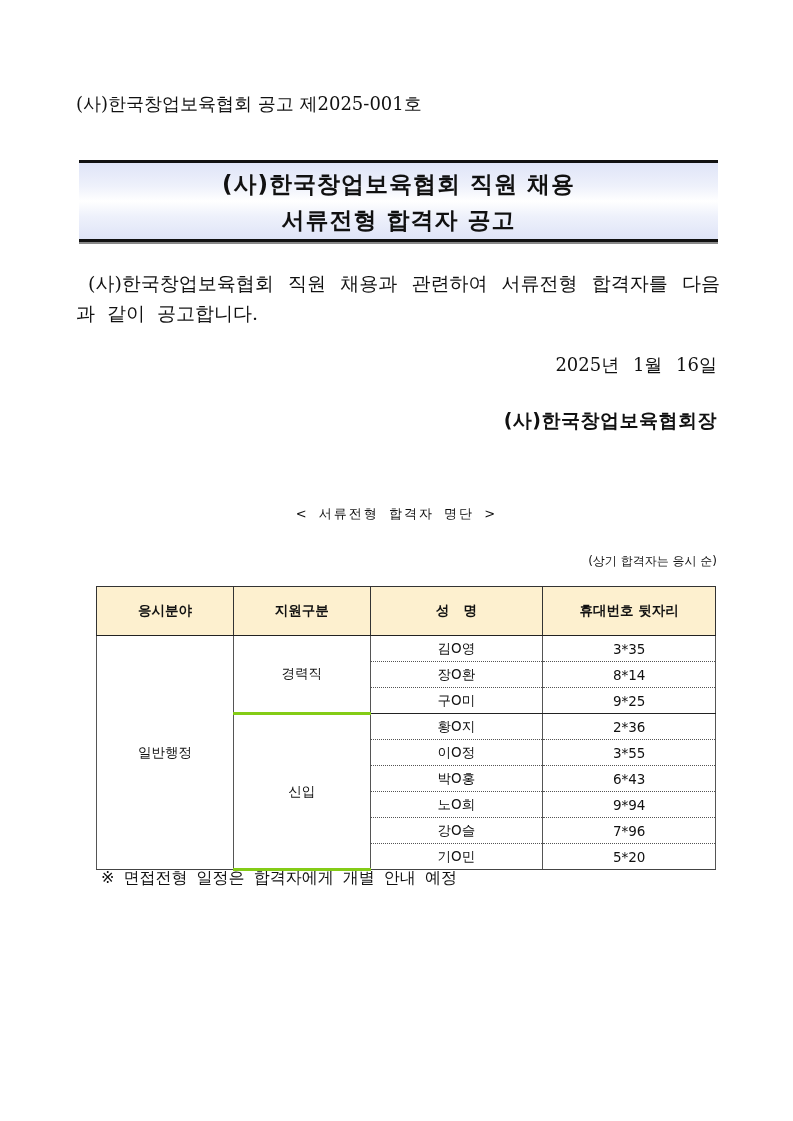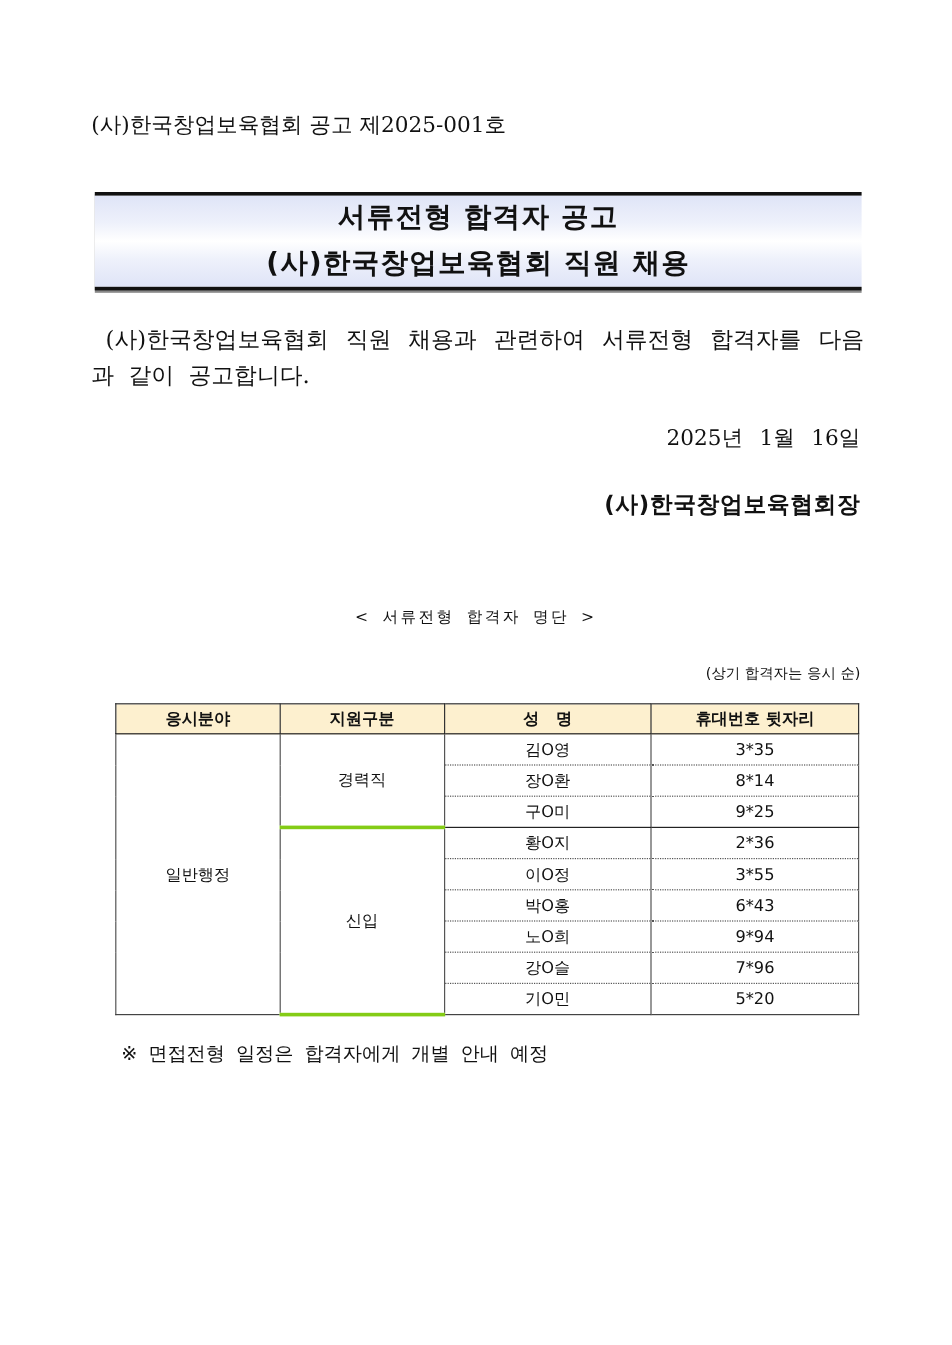--- a/index.html
+++ b/index.html
@@ -28,40 +28,40 @@
   .list-title { position:absolute; left:0; width:793px; top:505px; text-align:center; font-size:13px; letter-spacing:2px; word-spacing:4px; }
   .list-note { position:absolute; right:76px; top:553px; font-size:12px; }
 
   table.roster {
     position:absolute; left:96px; top:586px; width:620px;
     border-collapse:collapse; font-size:13.5px; text-align:center;
     border:1.5px solid #444;
   }
   table.roster th {
     background:#fdf0cf; font-weight:bold; height:24px;
-    border:1px solid #333; border-bottom:1.5px solid #222; padding:0;
+    border:1px solid #333; border-bottom:1.5px solid #222; padding:12px;
   }
   table.roster td { border-left:1px solid #555; border-right:1px solid #555; height:25px; padding:0; }
   table.roster td.name, table.roster td.phone { border-bottom:1px dotted #555; }
   table.roster tr.group-end td.name, table.roster tr.group-end td.phone { border-bottom:1px solid #222; }
   table.roster td.cat { border-bottom:3px solid #84cc16; }
   table.roster td.field { border-bottom:1.5px solid #444; }
   table.roster tr:last-child td { border-bottom:1.5px solid #444; }
   .col1 { width:137px; } .col2 { width:137px; } .col3 { width:173px; } .col4 { width:173px; }
 
   .footnote { position:absolute; left:101px; top:868px; font-size:16px; word-spacing:4px; }
 </style>
 </head>
 <body>
 
 <div class="doc-no serif">(사)한국창업보육협회 공고 제2025-001호</div>
 
 <div class="title-box sans">
+  <div class="title-line first">(사)한국창업보육협회 직원 채용</div>
   <div class="title-line">서류전형 합격자 공고</div>
-  <div class="title-line first">(사)한국창업보육협회 직원 채용</div>
 </div>
 
 <div class="intro serif">
   <span class="indent">(사)한국창업보육협회 직원 채용과 관련하여 서류전형 합격자를 다음과 같이 공고합니다.</span>
 </div>
 
 <div class="date serif">2025년 1월 16일</div>
 <div class="issuer sans">(사)한국창업보육협회장</div>
 
 <div class="list-title serif">&lt; 서류전형 합격자 명단 &gt;</div>

